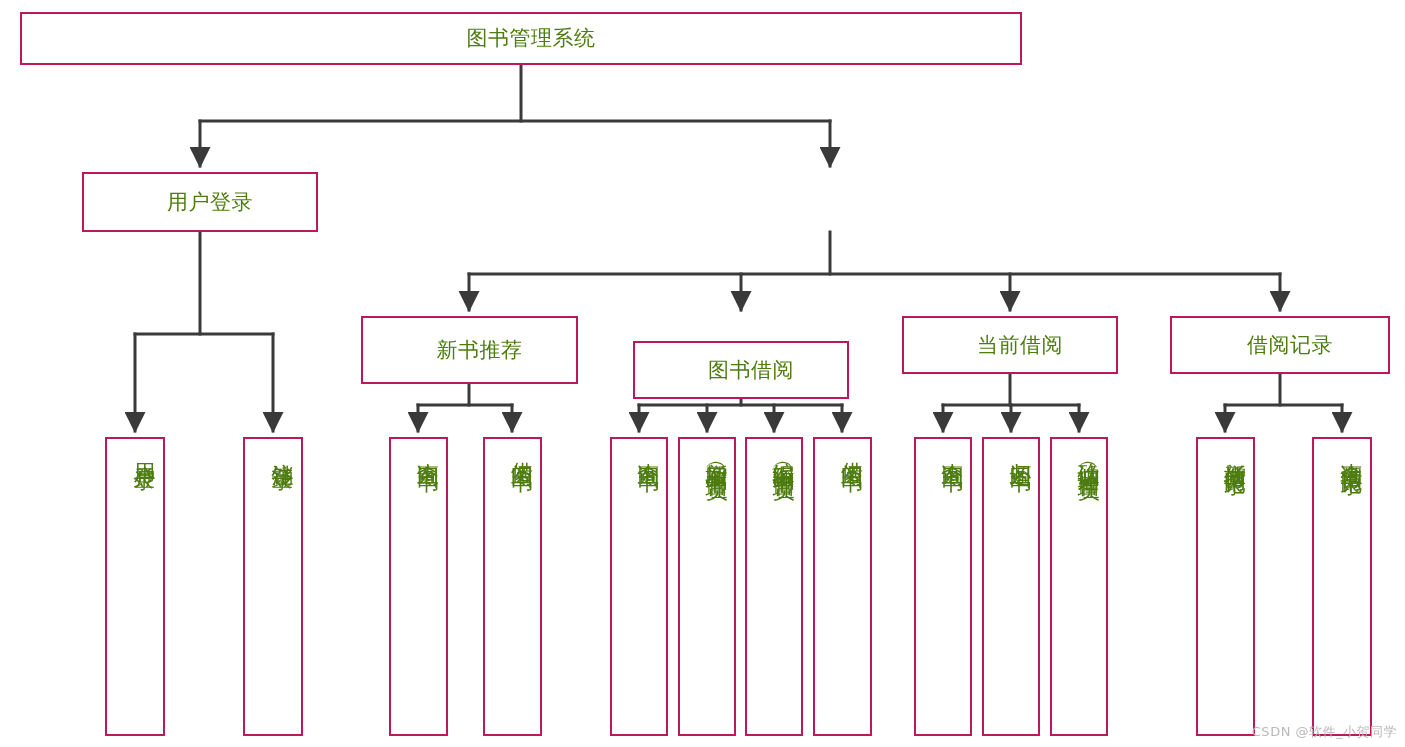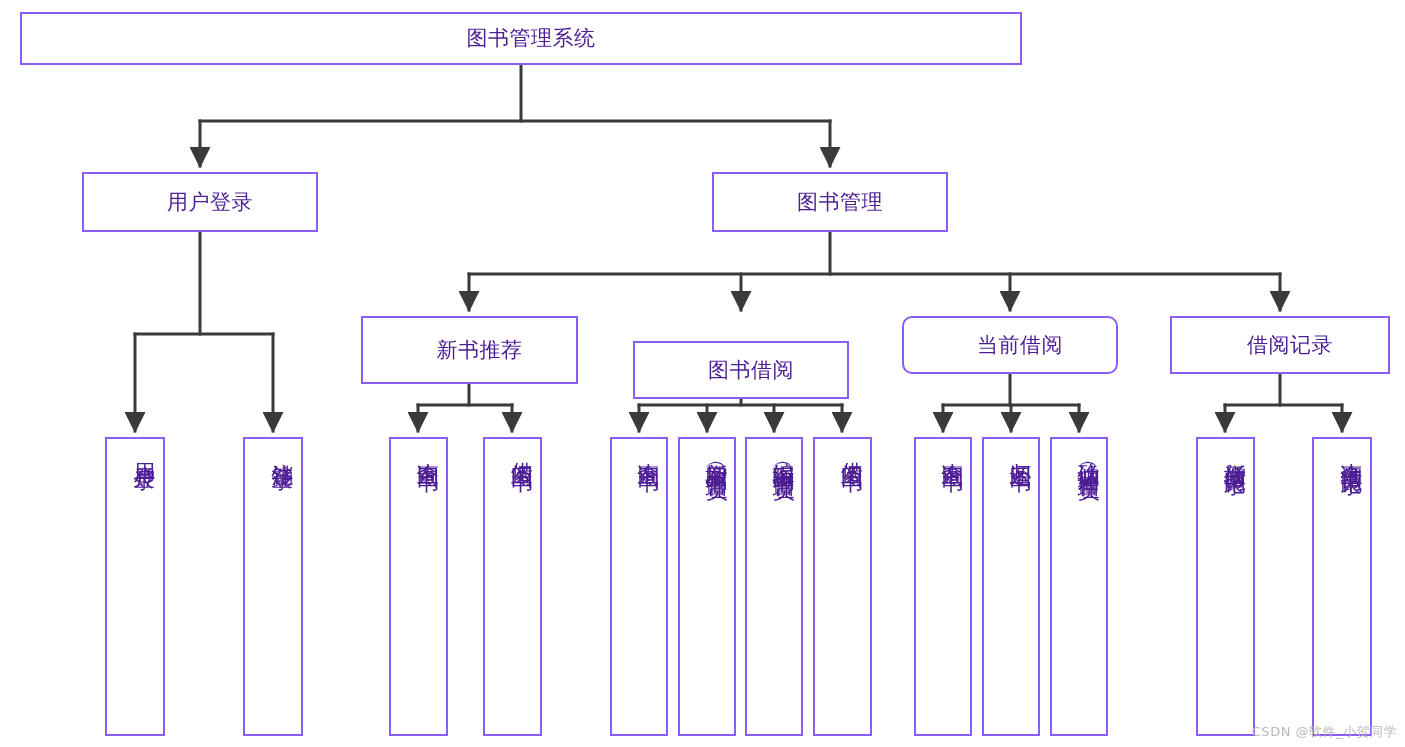--- a/index.html
+++ b/index.html
@@ -22,26 +22,26 @@
     position: absolute;
     left: 0;
     top: 0;
     width: 1405px;
     height: 747px;
     pointer-events: none;
   }
   .node {
     position: absolute;
     box-sizing: border-box;
-    border: 2px solid #8b5cf6;
+    border: 2px solid #be185d;
     background: #ffffff;
     display: flex;
     align-items: center;
     justify-content: center;
-    color: #4c1d95;
+    color: #4d7c0f;
     padding-left: 20px;
   }
   .node .label {
     display: block;
     text-align: center;
     line-height: 1.24;
     letter-spacing: 0.5px;
     white-space: pre;
   }
   .node.horiz .label {
@@ -126,31 +126,28 @@
     </g>
   </svg>
 
   <div class="node horiz" style="left: 20px; top: 12px; width: 1002px; height: 53px;">
     <span class="label">图书管理系统</span>
   </div>
 
   <div class="node horiz" style="left: 82px; top: 172px; width: 236px; height: 60px;">
     <span class="label">用户登录</span>
   </div>
-  <div class="node horiz" style="left: 712px; top: 172px; width: 236px; height: 60px;">
-    <span class="label">图书管理</span>
-  </div>
 
   <div class="node horiz" style="left: 361px; top: 316px; width: 217px; height: 68px;">
     <span class="label">新书推荐</span>
   </div>
   <div class="node horiz" style="left: 633px; top: 316px; width: 216px; height: 58px; margin-top: 25px;">
     <span class="label">图书借阅</span>
   </div>
-  <div class="node horiz" style="left: 902px; top: 316px; width: 216px; height: 58px; border-radius: 10px;">
+  <div class="node horiz" style="left: 902px; top: 316px; width: 216px; height: 58px;">
     <span class="label">当前借阅</span>
   </div>
   <div class="node horiz" style="left: 1170px; top: 316px; width: 220px; height: 58px; align-items: center;">
     <span class="label">借阅记录</span>
   </div>
 
   <div class="node vert" style="left: 105px; top: 437px; width: 60px; height: 299px;">
     <span class="label">用户登录</span>
   </div>
   <div class="node vert" style="left: 243px; top: 437px; width: 60px; height: 299px;">

